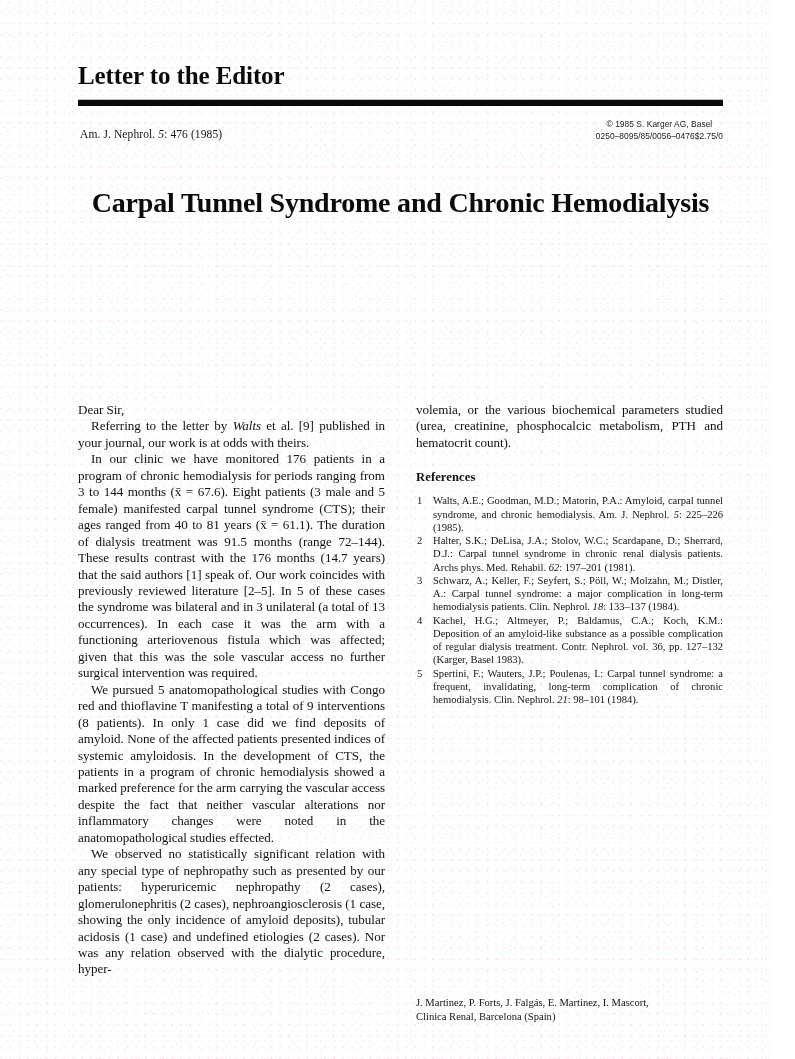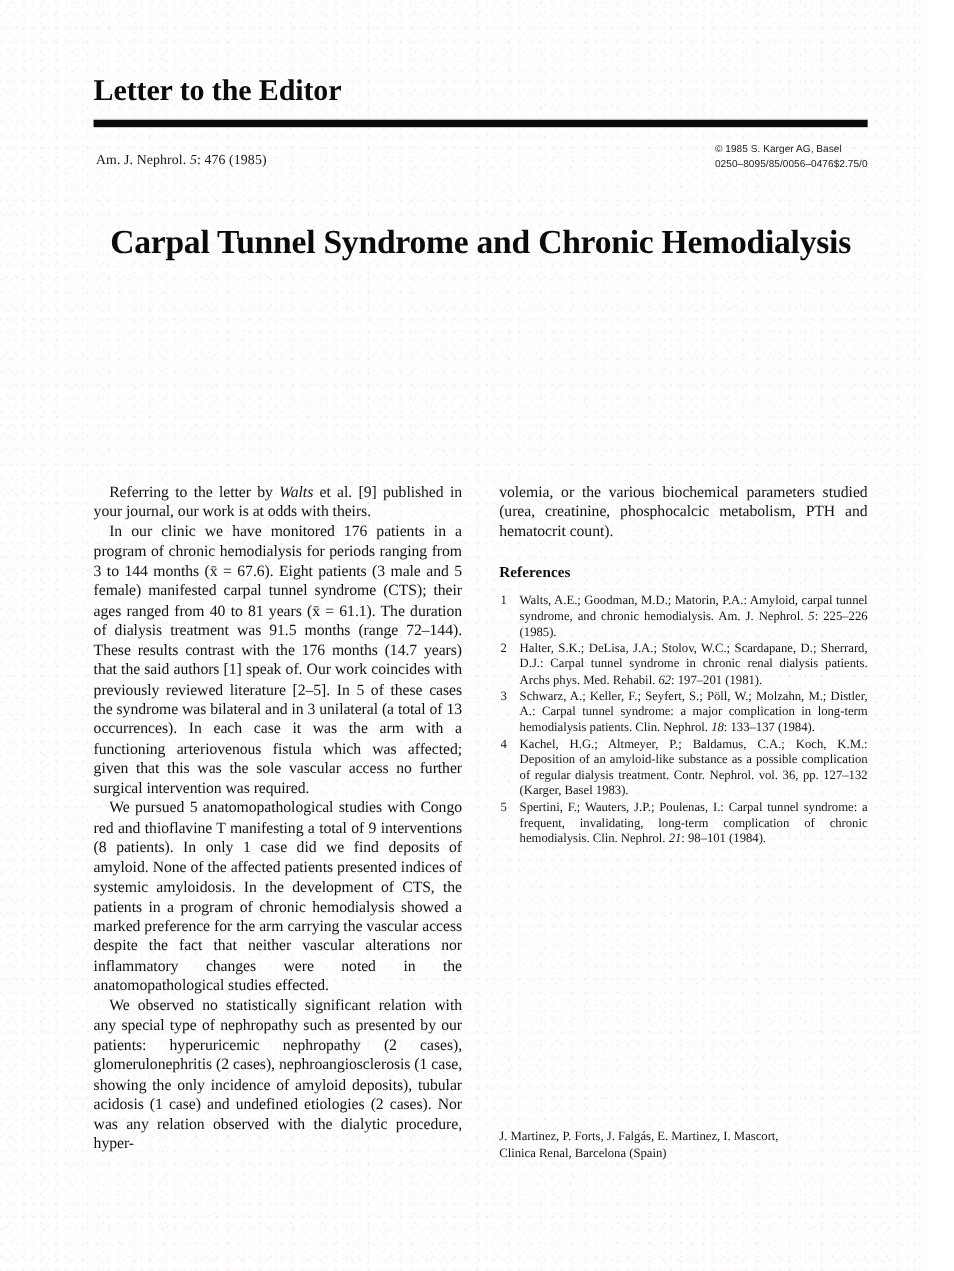--- a/index.html
+++ b/index.html
@@ -65,21 +65,21 @@
     font-size: 11.5px;
     color: #161616;
     letter-spacing: 0.1px;
   }
   .journal-line .vol { font-style: italic; }
 
   .copyright-block {
     position: absolute;
     right: 0;
     top: 119px;
-    text-align: left;
+    text-align: center;
     font-size: 8.4px;
     line-height: 1.38;
     color: #1a1a1a;
     font-family: "Liberation Sans", "DejaVu Sans", sans-serif;
     letter-spacing: 0.05px;
   }
 
   .article-title {
     position: absolute;
     left: 0;
@@ -156,21 +156,21 @@
     font-size: 10.6px;
     line-height: 13.25px;
     color: #151515;
   }
   .ref-item em { font-style: italic; }
 
   
   .affiliation {
     position: absolute;
     left: 338px;
-    top: 941px;
+    top: 996px;
     width: 307px;
     font-size: 10.6px;
     line-height: 14.2px;
     color: #151515;
     letter-spacing: -0.02px;
   }
   .affiliation div { white-space: nowrap; }
 </style>
 </head>
 <body>
@@ -189,20 +189,21 @@
     <div class="copyright-block">
       <div>© 1985 S. Karger AG, Basel</div>
       <div>0250–8095/85/0056–0476$2.75/0</div>
     </div>
 
     <h1 class="article-title">Carpal Tunnel Syndrome and Chronic Hemodialysis</h1>
 
     <div class="columns">
 
       <div class="col col-left">
+        <p class="body-p no-indent">Dear Sir,</p>
         <p class="body-p"><span>Referring to the letter by </span><i>Walts</i><span> et al. [9] published in your journal, our work is at odds with theirs.</span></p>
         <p class="body-p">In our clinic we have monitored 176 patients in a program of chronic hemodialysis for periods ranging from 3 to 144 months (x̄ = 67.6). Eight patients (3 male and 5 female) manifested carpal tunnel syndrome (CTS); their ages ranged from 40 to 81 years (x̄ = 61.1). The duration of dialysis treatment was 91.5 months (range 72–144). These results contrast with the 176 months (14.7 years) that the said authors [1] speak of. Our work coincides with previously reviewed literature [2–5]. In 5 of these cases the syndrome was bilateral and in 3 unilateral (a total of 13 occurrences). In each case it was the arm with a functioning arteriovenous fistula which was affected; given that this was the sole vascular access no further surgical intervention was required.</p>
         <p class="body-p">We pursued 5 anatomopathological studies with Congo red and thioflavine T manifesting a total of 9 interventions (8 patients). In only 1 case did we find deposits of amyloid. None of the affected patients presented indices of systemic amyloidosis. In the development of CTS, the patients in a program of chronic hemodialysis showed a marked preference for the arm carrying the vascular access despite the fact that neither vascular alterations nor inflammatory changes were noted in the anatomopathological studies effected.</p>
         <p class="body-p">We observed no statistically significant relation with any special type of nephropathy such as presented by our patients: hyperuricemic nephropathy (2 cases), glomerulonephritis (2 cases), nephroangiosclerosis (1 case, showing the only incidence of amyloid deposits), tubular acidosis (1 case) and undefined etiologies (2 cases). Nor was any relation observed with the dialytic procedure, hyper-</p>
       </div>
 
       <div class="col col-right">
         <p class="body-p no-indent">volemia, or the various biochemical parameters studied (urea, creatinine, phosphocalcic metabolism, PTH and hematocrit count).</p>
 
         <div style="height:19px"></div>

